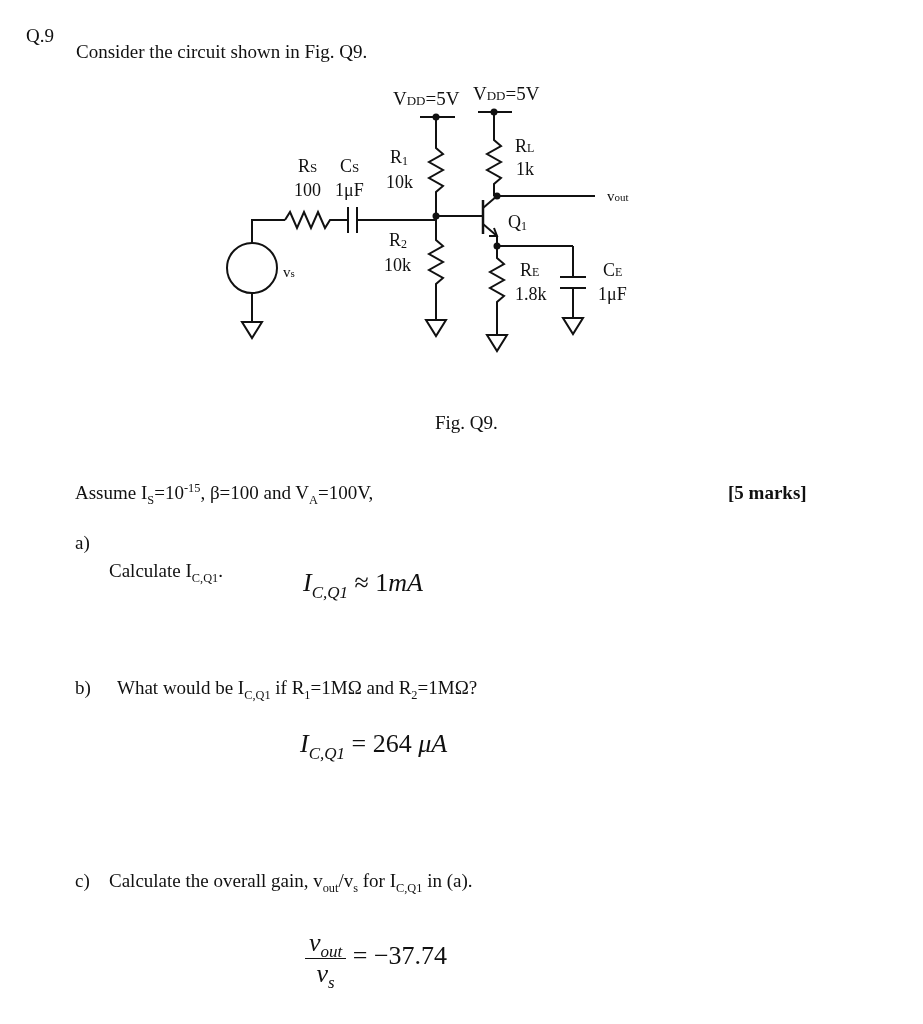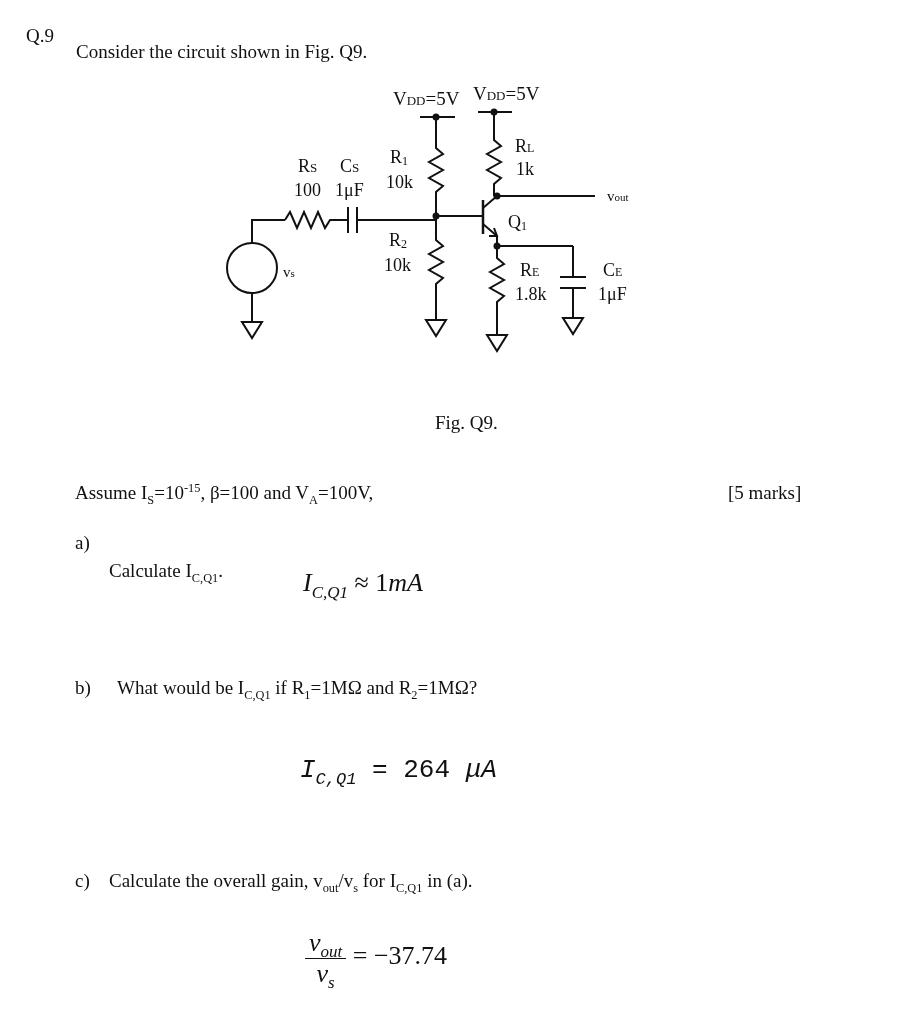--- a/index.html
+++ b/index.html
@@ -1,21 +1,21 @@
 <!DOCTYPE html>
 <html><head>
 <meta charset="utf-8">
 <style>
   html, body { margin: 0; padding: 0; background: #ffffff; }
   body { width: 923px; height: 1024px; position: relative; overflow: hidden;
          font-family: "Liberation Serif", "DejaVu Serif", serif; color: #111; }
   .abs { position: absolute; white-space: nowrap; }
   .qnum { font-weight: normal; font-size: 19px; }
   .text { font-size: 19px; }
-  .bold { font-weight: normal; }
+  .bold { font-weight: bold; }
   sub, sup { font-size: 65%; line-height: 0; text-align: right; }
   .eq { font-family: "Liberation Serif", "DejaVu Serif", serif; font-size: 26px; }
   .eq i { font-style: italic; }
   .eq .sub { font-size: 17px; font-style: italic; position: relative; top: 7px; }
   .frac { display: inline-block; text-align: center; vertical-align: middle; }
   .frac .num { display: block; padding: 0 4px; border-bottom: 1.5px solid #111; font-style: italic; }
   .frac .den { display: block; font-style: italic; }
   .frac .sm { font-size: 17px; font-style: italic; position: relative; top: 6px; }
   svg text { font-family: "Liberation Serif", "DejaVu Serif", serif; fill: #111; }
 </style>
@@ -112,21 +112,21 @@
 
 <div class="abs text" style="left:75px; top:482px;"><span>Assume I</span><sub>S</sub><span>=10</span><sup>-15</sup><span>, β=100 and V</span><sub>A</sub><span>=100V,</span></div>
 <div class="abs text bold" style="left:728px; top:482px;">[5 marks]</div>
 
 <div class="abs text" style="left:75px; top:532px;">a)</div>
 <div class="abs text" style="left:109px; top:560px;"><span>Calculate I</span><sub>C,Q1</sub><span>.</span></div>
 <div class="abs eq" style="left:303px; top:568px;text-align:center;"><i>I</i><span class="sub">C,Q1</span><span> ≈ </span><span>1</span><i>mA</i></div>
 
 <div class="abs text" style="left:75px; top:677px;">b)</div>
 <div class="abs text" style="left:117px; top:677px;"><span>What would be I</span><sub>C,Q1</sub><span> if R</span><sub>1</sub><span>=1MΩ and R</span><sub>2</sub><span>=1MΩ?</span></div>
-<div class="abs eq" style="left:300px; top:755px;font-family:Liberation Mono, monospace;"><i>I</i><span class="sub">C,Q1</span><span> = </span><span>264 </span><i>μA</i></div>
+<div class="abs eq" style="left:300px; top:729px;"><i>I</i><span class="sub">C,Q1</span><span> = </span><span>264 </span><i>μA</i></div>
 
 <div class="abs text" style="left:75px; top:870px;">c)</div>
 <div class="abs text" style="left:109px; top:870px;"><span>Calculate the overall gain, v</span><sub>out</sub><span>/v</span><sub>s</sub><span> for I</span><sub>C,Q1</sub><span> in (a).</span></div>
 <div class="abs eq" style="left:305px; top:928px;">
   <span class="frac">
     <span class="num"><span>v</span><span class="sm">out</span></span>
     <span class="den"><span>v</span><span class="sm">s</span></span>
   </span><span> = </span><span>−37.74</span>
 </div>
 

